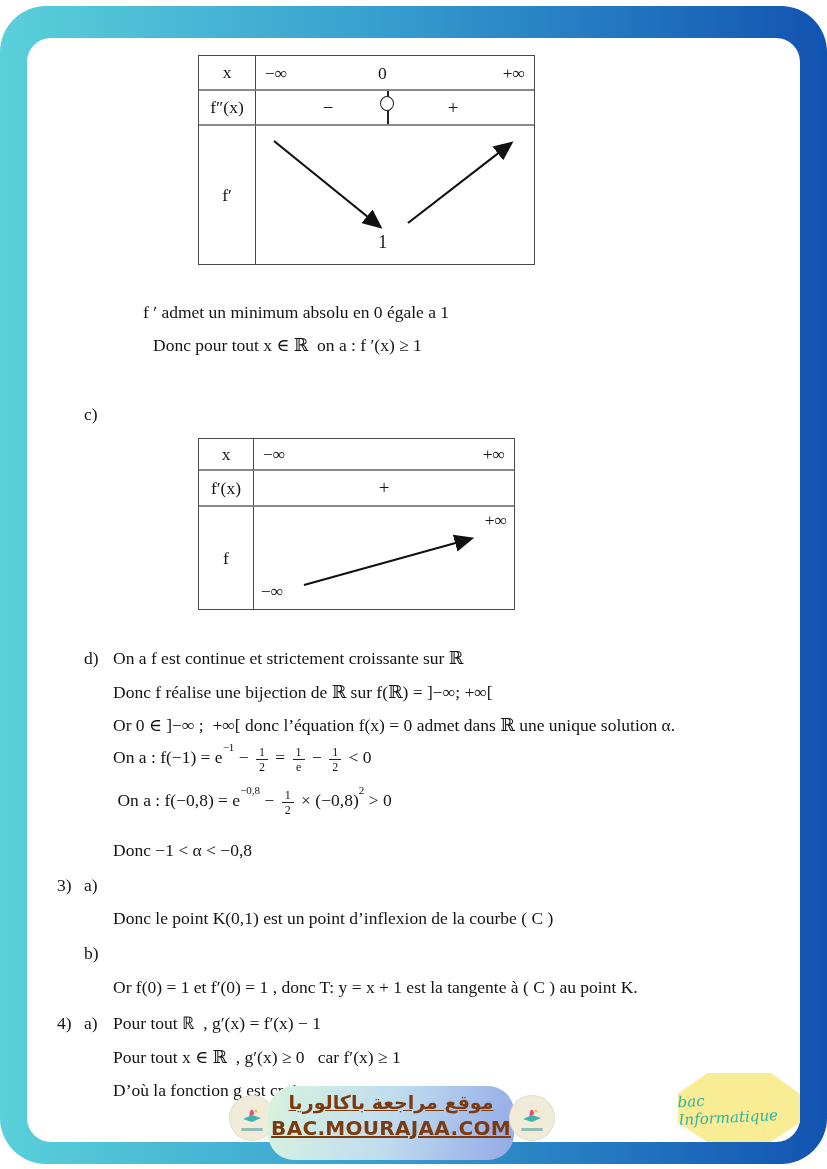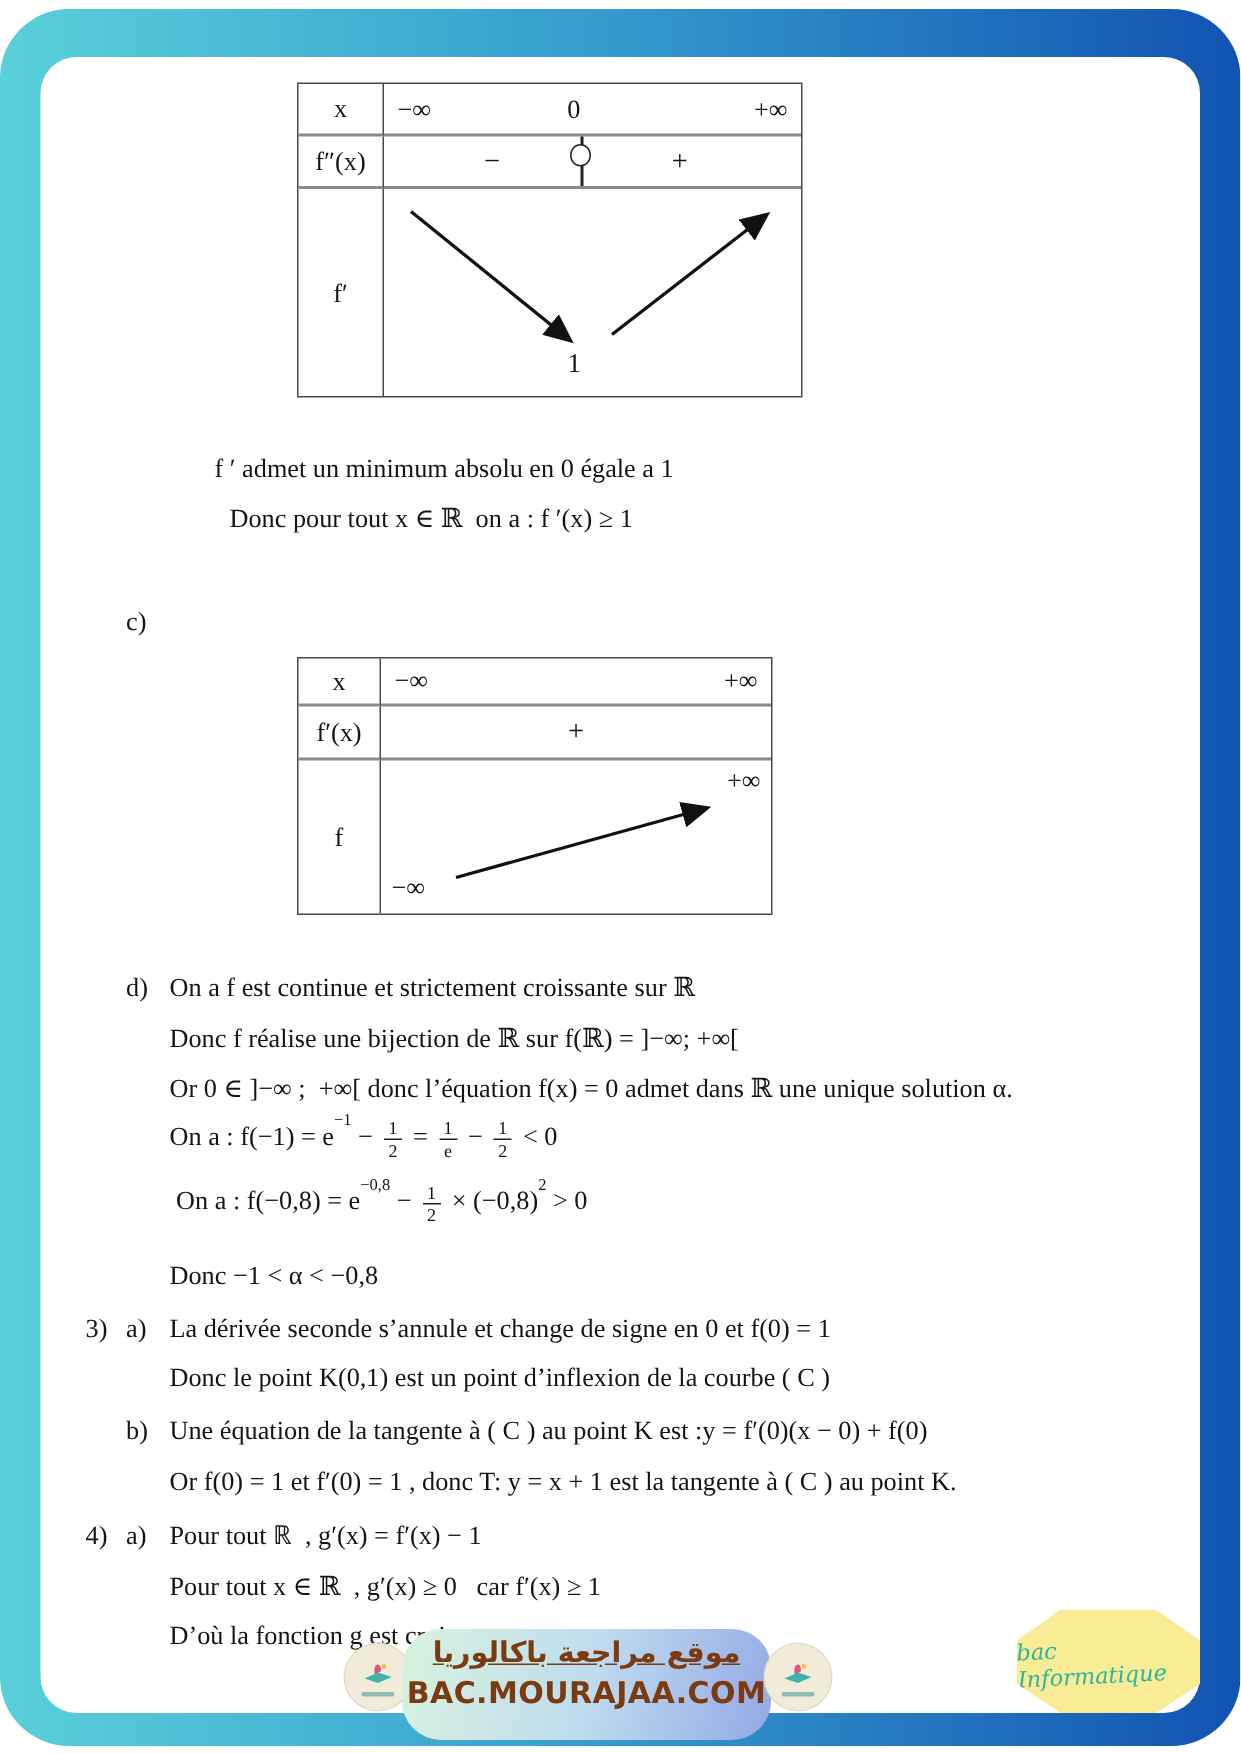--- a/index.html
+++ b/index.html
@@ -44,21 +44,21 @@
   .frac .num{display:block;padding:0 3px;}
   .frac .den{display:block;border-top:1.3px solid #222;padding:0 3px;}
 
   
   .banner{position:absolute;left:268px;top:1086px;width:246px;height:74px;border-radius:26px;z-index:6;
           background:linear-gradient(105deg,#d8f3de 0%,#bfdcef 50%,#93a9e6 100%);
           text-align:center;padding-top:5px;box-sizing:border-box;}
   .banner .ar{font-family:"DejaVu Sans",sans-serif;font-weight:bold;font-size:19px;color:#7b3a10;
               text-decoration:underline;display:block;}
   .banner .url{font-family:"DejaVu Sans",sans-serif;font-weight:bold;font-size:20px;color:#7b3a10;
-               display:block;margin-top:3px;letter-spacing:.3px;}
+               text-decoration:underline;display:block;margin-top:3px;letter-spacing:.3px;}
   .logo{position:absolute;width:44px;height:44px;border-radius:50%;background:#f1ecda;z-index:6;
         display:flex;flex-direction:column;align-items:center;justify-content:center;box-shadow:0 0 0 1px #e4ddc6;}
   .logo-left{left:230px;top:1096px;}
   .logo-right{left:510px;top:1096px;}
   .logo .txtbar{width:22px;height:3px;background:#8fbdb4;border-radius:2px;margin-top:2px;}
   .badge{position:absolute;left:678px;top:1073px;width:122px;height:69px;background:#f8ec95;z-index:6;
          clip-path:polygon(24% 0,76% 0,100% 30%,100% 72%,76% 100%,24% 100%,0 72%,0 30%);
          display:flex;align-items:center;justify-content:center;}
   .badge span{font-style:italic;color:#2fb3a3;font-size:15px;font-family:"DejaVu Serif",serif;transform:rotate(-3deg);}
 </style>
@@ -148,24 +148,22 @@
     <div class="tline" style="left:113px;top:681px;">Donc f réalise une bijection de ℝ sur f(ℝ) = ]−∞; +∞[</div>
     <div class="tline" style="left:113px;top:647px;">On a f est continue et strictement croissante sur ℝ</div>
     <div class="tline" style="left:113px;top:714px;">Or 0 ∈ ]−∞ ;  +∞[ donc l’équation f(x) = 0 admet dans ℝ une unique solution α.</div>
 
     <div class="eqline" style="left:113px;top:747px;"><span>On a : f(−1) = e</span><sup>−1</sup><span> − </span><span class="frac"><span class="num">1</span><span class="den">2</span></span><span> = </span><span class="frac"><span class="num">1</span><span class="den">e</span></span><span> − </span><span class="frac"><span class="num">1</span><span class="den">2</span></span><span> &lt; 0</span></div>
     <div class="eqline" style="left:113px;top:790px;"><span> On a : f(−0,8) = e</span><sup>−0,8</sup><span> − </span><span class="frac"><span class="num">1</span><span class="den">2</span></span><span> × (−0,8)</span><sup>2</sup><span> &gt; 0</span></div>
     <div class="tline" style="left:113px;top:839px;">Donc −1 &lt; α &lt; −0,8</div>
 
     <div class="tline" style="left:57px;top:874px;">3)</div>
     <div class="tline" style="left:84px;top:874px;">a)</div>
-    <div class="tline" style="left:113px;top:874px;">La dérivée seconde s’annule et change de signe en 0 et f(0) = 1</div>
     <div class="tline" style="left:113px;top:907px;">Donc le point K(0,1) est un point d’inflexion de la courbe ( C )</div>
     <div class="tline" style="left:84px;top:942px;">b)</div>
-    <div class="tline" style="left:113px;top:942px;">Une équation de la tangente à ( C ) au point K est :y = f′(0)(x − 0) + f(0)</div>
     <div class="tline" style="left:113px;top:976px;">Or f(0) = 1 et f′(0) = 1 , donc T: y = x + 1 est la tangente à ( C ) au point K.</div>
 
     <div class="tline" style="left:57px;top:1012px;">4)</div>
     <div class="tline" style="left:84px;top:1012px;">a)</div>
     <div class="tline" style="left:113px;top:1012px;font-family:Liberation Serif, serif;">Pour tout ℝ  , g′(x) = f′(x) − 1</div>
     <div class="tline" style="left:113px;top:1046px;">Pour tout x ∈ ℝ  , g′(x) ≥ 0   car f′(x) ≥ 1</div>
     <div class="tline" style="left:113px;top:1079px;">D’où la fonction g est croissante</div>
   </div>
 
   <div class="logo logo-left">

